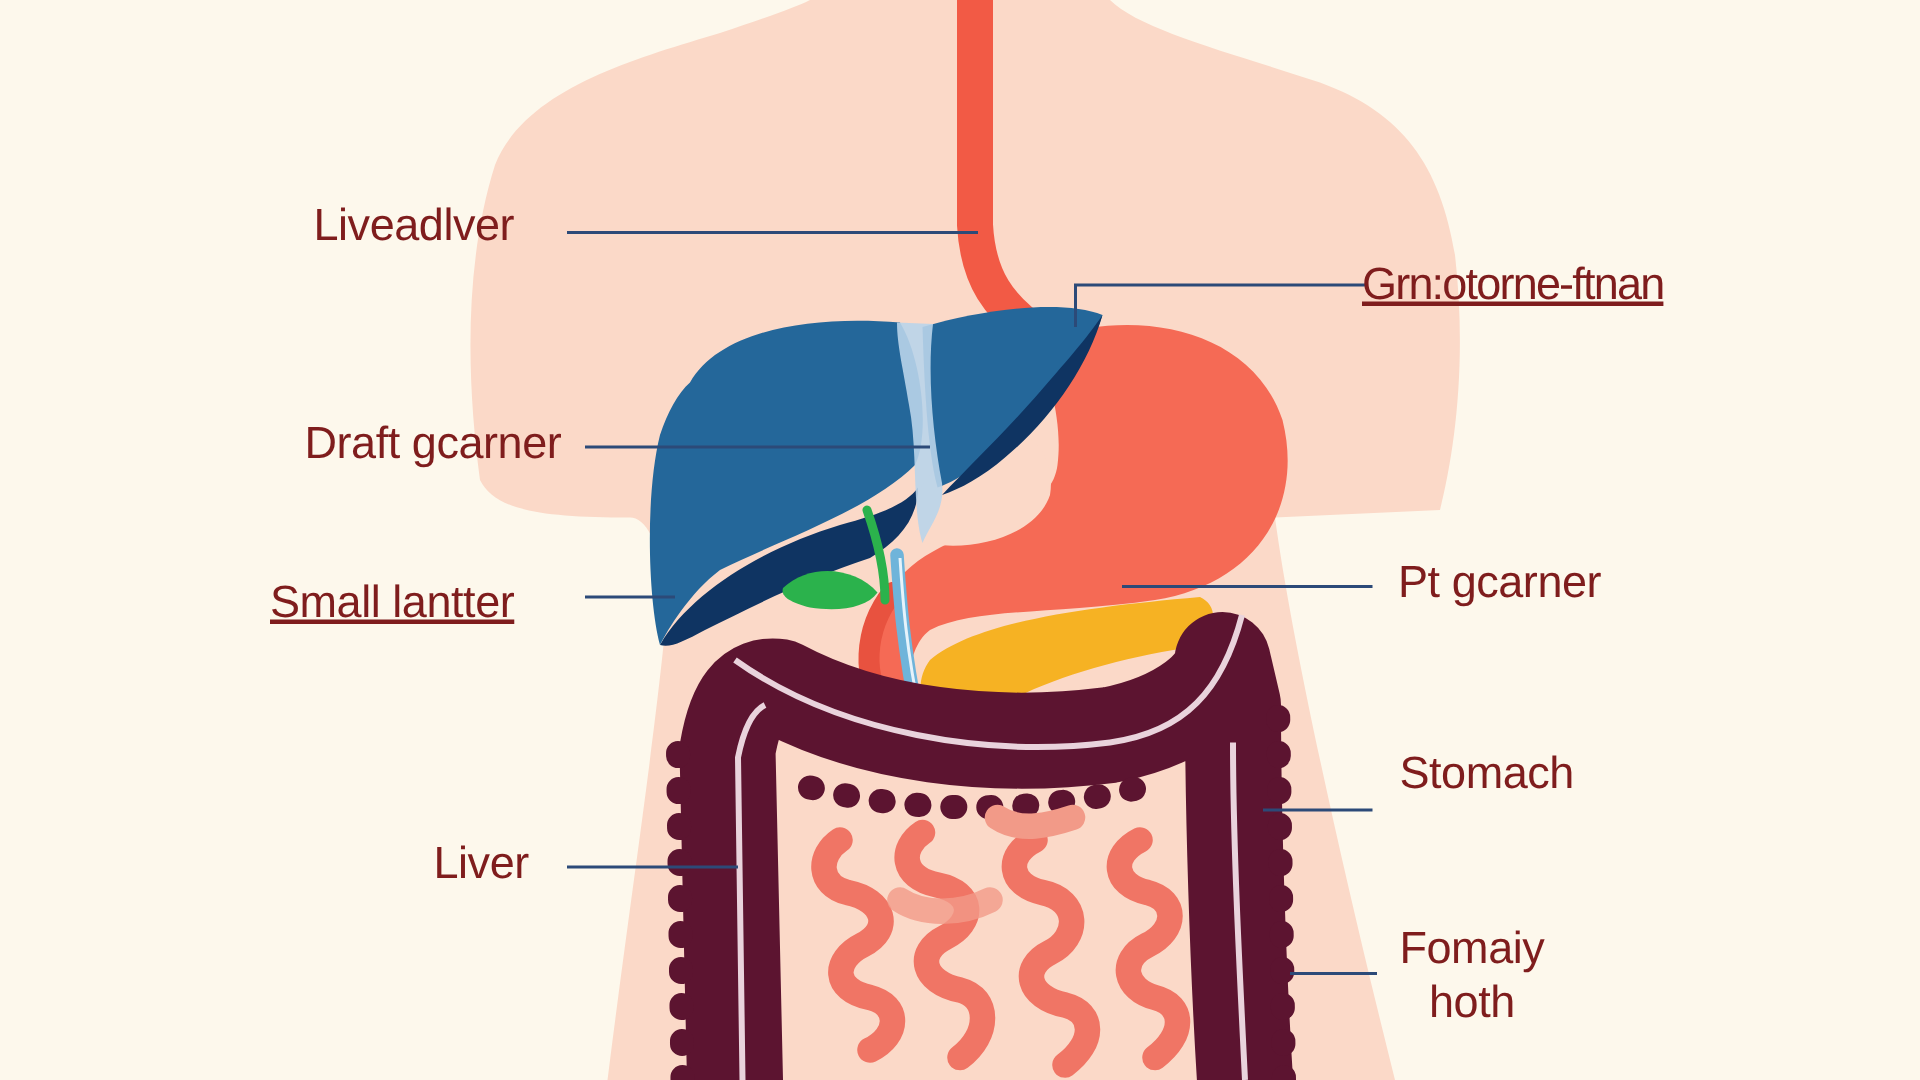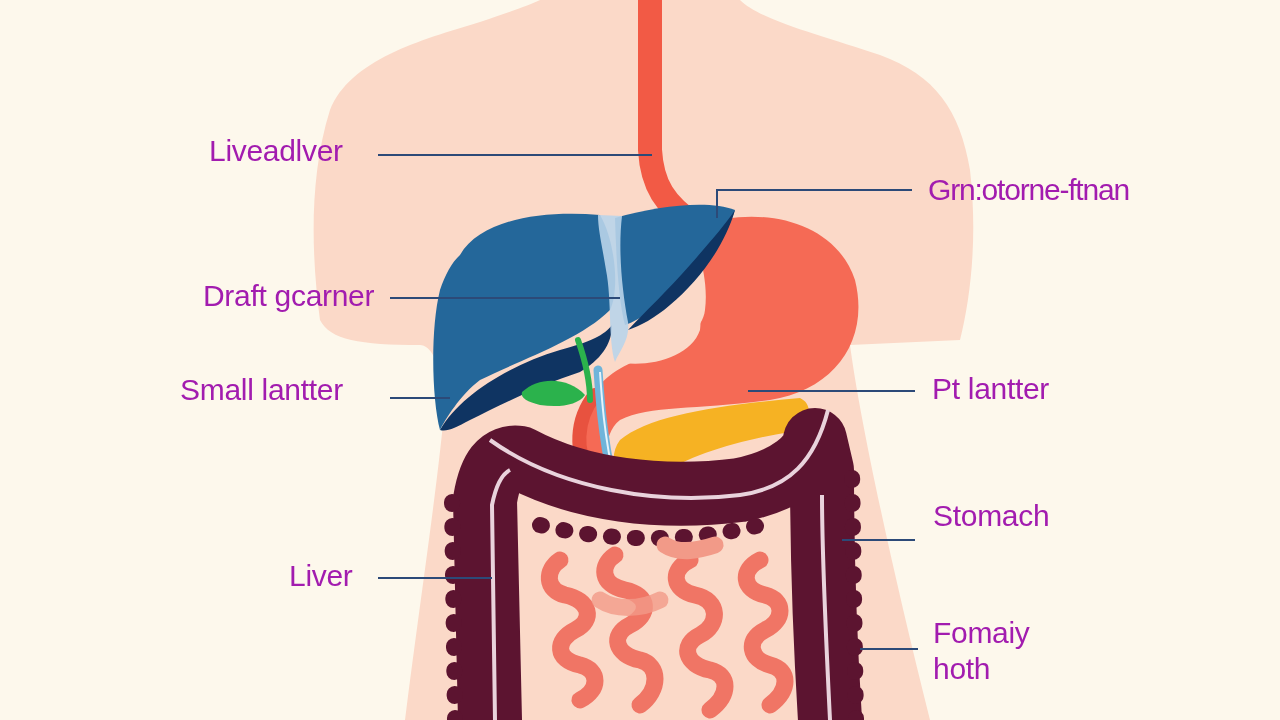--- a/index.html
+++ b/index.html
@@ -1,19 +1,19 @@
 <!DOCTYPE html>
 <html><head>
 <meta charset="utf-8">
 <style>
   html, body { margin:0; padding:0; }
   body { width:1280px; height:720px; overflow:hidden; background:#fdf8ec; position:relative; font-family:"Liberation Sans", sans-serif; }
   #diagram { position:absolute; left:0; top:0; width:1280px; height:720px; }
-  .label { position:absolute; color:#a21caf; font-size:30px; line-height:34px; white-space:nowrap; letter-spacing:-0.3px; }
-  .label.two-line { line-height:36px; }
+  .label { position:absolute; color:#7f1d1d; font-size:30px; line-height:34px; white-space:nowrap; letter-spacing:-0.3px; }
+  .label.two-line { line-height:36px;text-align:center; }
 </style>
 </head>
 <body>
 
 <svg id="diagram" viewBox="0 0 1280 720" xmlns="http://www.w3.org/2000/svg">
 
   <path fill="#fbd9c8" d="M540,0 L740,0 C760,20 820,35 880,55 C935,75 960,110 970,170 C978,240 970,300 960,340 L850,345
            C860,420 890,560 930,720 L405,720 C420,600 440,470 445,400 C440,360 430,345 420,345
            C360,345 330,340 320,320 C312,260 308,180 330,110 C350,60 420,40 480,22 C510,12 530,5 540,0 Z"></path>
 
@@ -62,22 +62,22 @@
     <line x1="390" y1="398" x2="450" y2="398"></line>
     <line x1="748" y1="391" x2="915" y2="391"></line>
     <line x1="378" y1="578" x2="492" y2="578"></line>
     <line x1="842" y1="540" x2="915" y2="540"></line>
     <line x1="860" y1="649" x2="918" y2="649"></line>
   </g>
 </svg>
 
 <div class="label" style="left:209px; top:134px;">Liveadlver</div>
 <div class="label" style="left:179px; top:279px;margin-left:24px;">Draft gcarner</div>
-<div class="label" style="left:180px; top:373px;">Small lantter</div>
+<div class="label" style="left:180px; top:385px;text-decoration:underline;">Small lantter</div>
 <div class="label" style="left:289px; top:559px;">Liver</div>
 
-<div class="label" style="left:928px; top:173px; letter-spacing:-1.2px;">Grn:otorne-ftnan</div>
-<div class="label" style="left:932px; top:372px;">Pt lantter</div>
+<div class="label" style="left:908px; top:173px; letter-spacing:-1.2px;text-decoration:underline;">Grn:otorne-ftnan</div>
+<div class="label" style="left:932px; top:372px;">Pt gcarner</div>
 <div class="label" style="left:933px; top:499px;">Stomach</div>
 <div class="label two-line" style="left:933px; top:615px;">
   <div>Fomaiy</div>
   <div>hoth</div>
 </div>
 
 </body></html>

